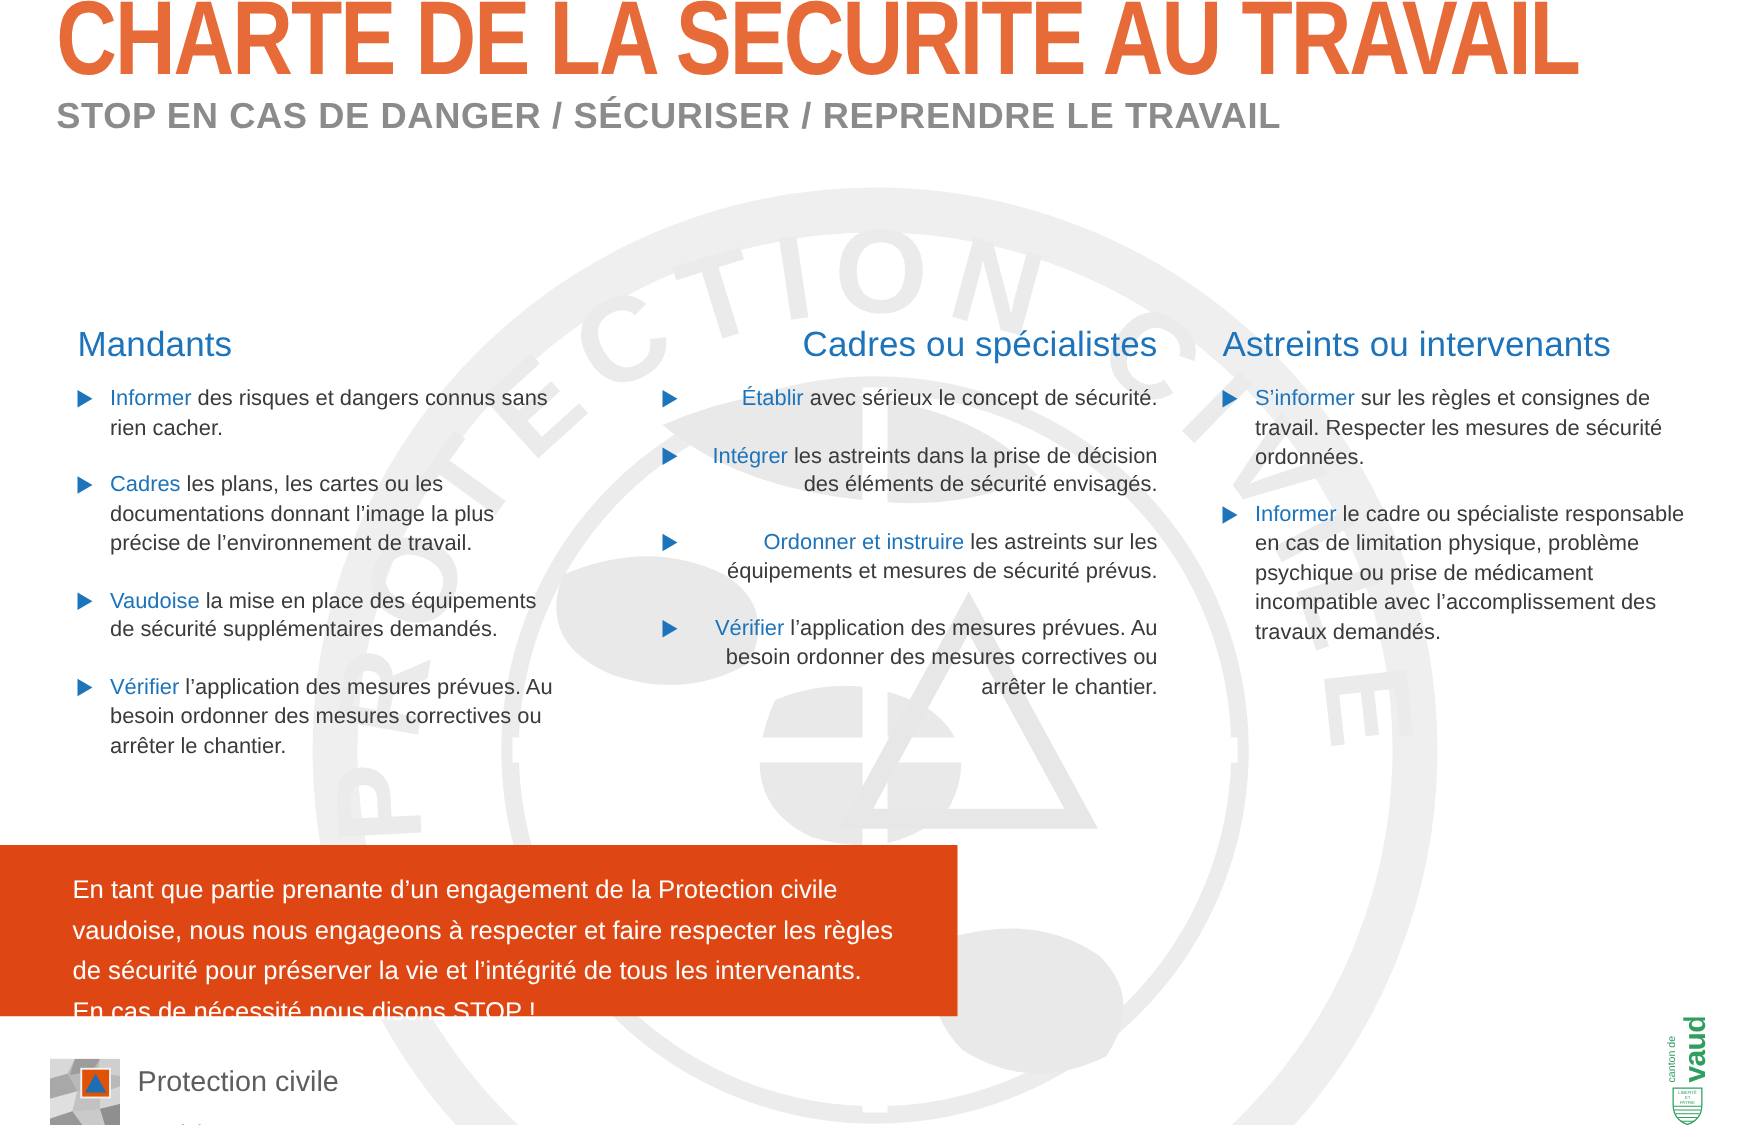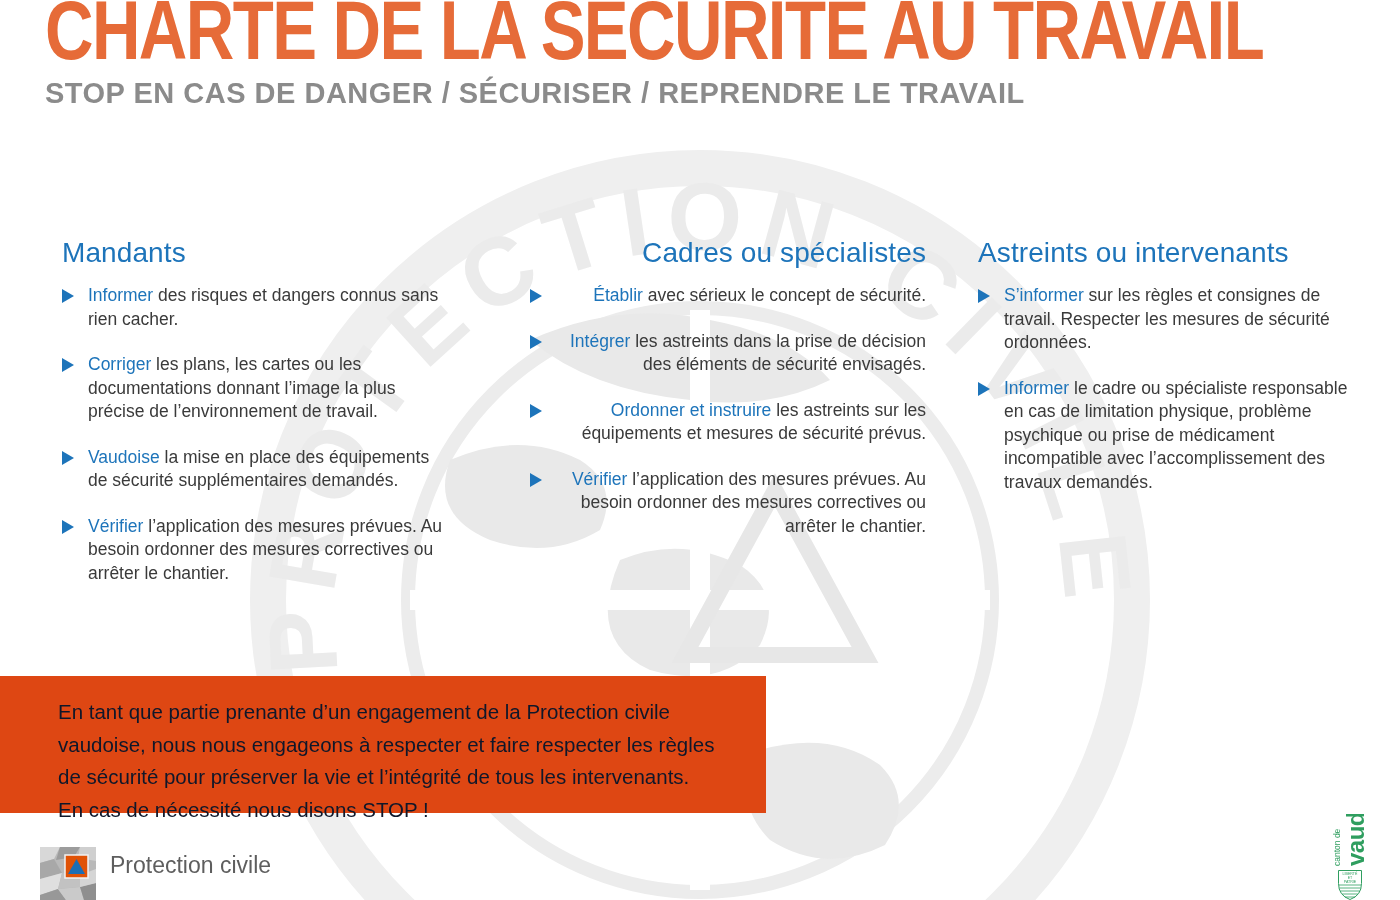--- a/index.html
+++ b/index.html
@@ -34,21 +34,21 @@
     letter-spacing:-2px;white-space:nowrap;
     transform:scaleX(0.80);transform-origin:left center;
     line-height:1.06;
   }
   .subtitle{
     margin-top:2px;
     font-size:29px;font-weight:bold;color:var(--sub-gray);
     letter-spacing:0.5px;white-space:nowrap;
   }
   
-  .col{position:absolute;top:237px;z-index:2;}
+  .col{position:absolute;top:260px;z-index:2;}
   .col-1{left:62px;width:382px;}
   .col-2{left:530px;width:396px;text-align:right;}
   .col-3{left:978px;width:388px;}
   .col-heading{
     font-size:28px;font-weight:500;color:var(--blue);
     margin-bottom:15px;letter-spacing:0.1px;
   }
   .item{
     position:relative;padding-left:26px;margin-bottom:22px;
     font-size:17.5px;line-height:23.5px;color:var(--text);
@@ -60,21 +60,21 @@
     border-bottom:7px solid transparent;
   }
   .item .lead{color:var(--blue);}
   
   .callout{
     position:absolute;left:0;top:676px;width:766px;height:137px;
     background:var(--box-orange);z-index:2;
   }
   .callout p{
     padding:20px 30px 0 58px;
-    color:#0f172a;font-size:20.5px;line-height:32.5px;
+    color:#ffffff;font-size:20.5px;line-height:32.5px;
     white-space:pre-line;
   }
   
   .footer{position:absolute;left:40px;top:847px;z-index:2;display:flex;align-items:flex-start;}
   .footer-mark{width:56px;height:53px;display:block;}
   .footer-text{margin-left:14px;padding-top:6px;}
   .footer-org{font-size:23px;font-weight:500;color:var(--footer-gray);line-height:24px;}
   .footer-sub{font-size:17px;color:var(--footer-gray);margin-top:20px;}
   
   .canton{position:absolute;left:1326px;top:814px;z-index:2;}
@@ -118,21 +118,21 @@
 
 <div class="col col-1">
   <div class="col-heading">Mandants</div>
   <div class="items">
       <div class="item">
         <span class="tri"></span>
         <p><span class="lead">Informer</span> des risques et dangers connus sans rien cacher.</p>
       </div>
       <div class="item">
         <span class="tri"></span>
-        <p><span class="lead">Corriger</span> les plans, les cartes ou les documentations donnant l’image la plus précise de l’environnement de travail.</p>
+        <p><span class="lead">Cadres</span> les plans, les cartes ou les documentations donnant l’image la plus précise de l’environnement de travail.</p>
       </div>
       <div class="item">
         <span class="tri"></span>
         <p><span class="lead">Vaudoise</span> la mise en place des équipements de sécurité supplémentaires demandés.</p>
       </div>
       <div class="item">
         <span class="tri"></span>
         <p><span class="lead">Vérifier</span> l’application des mesures prévues. Au besoin ordonner des mesures correctives ou arrêter le chantier.</p>
       </div>
     </div>

